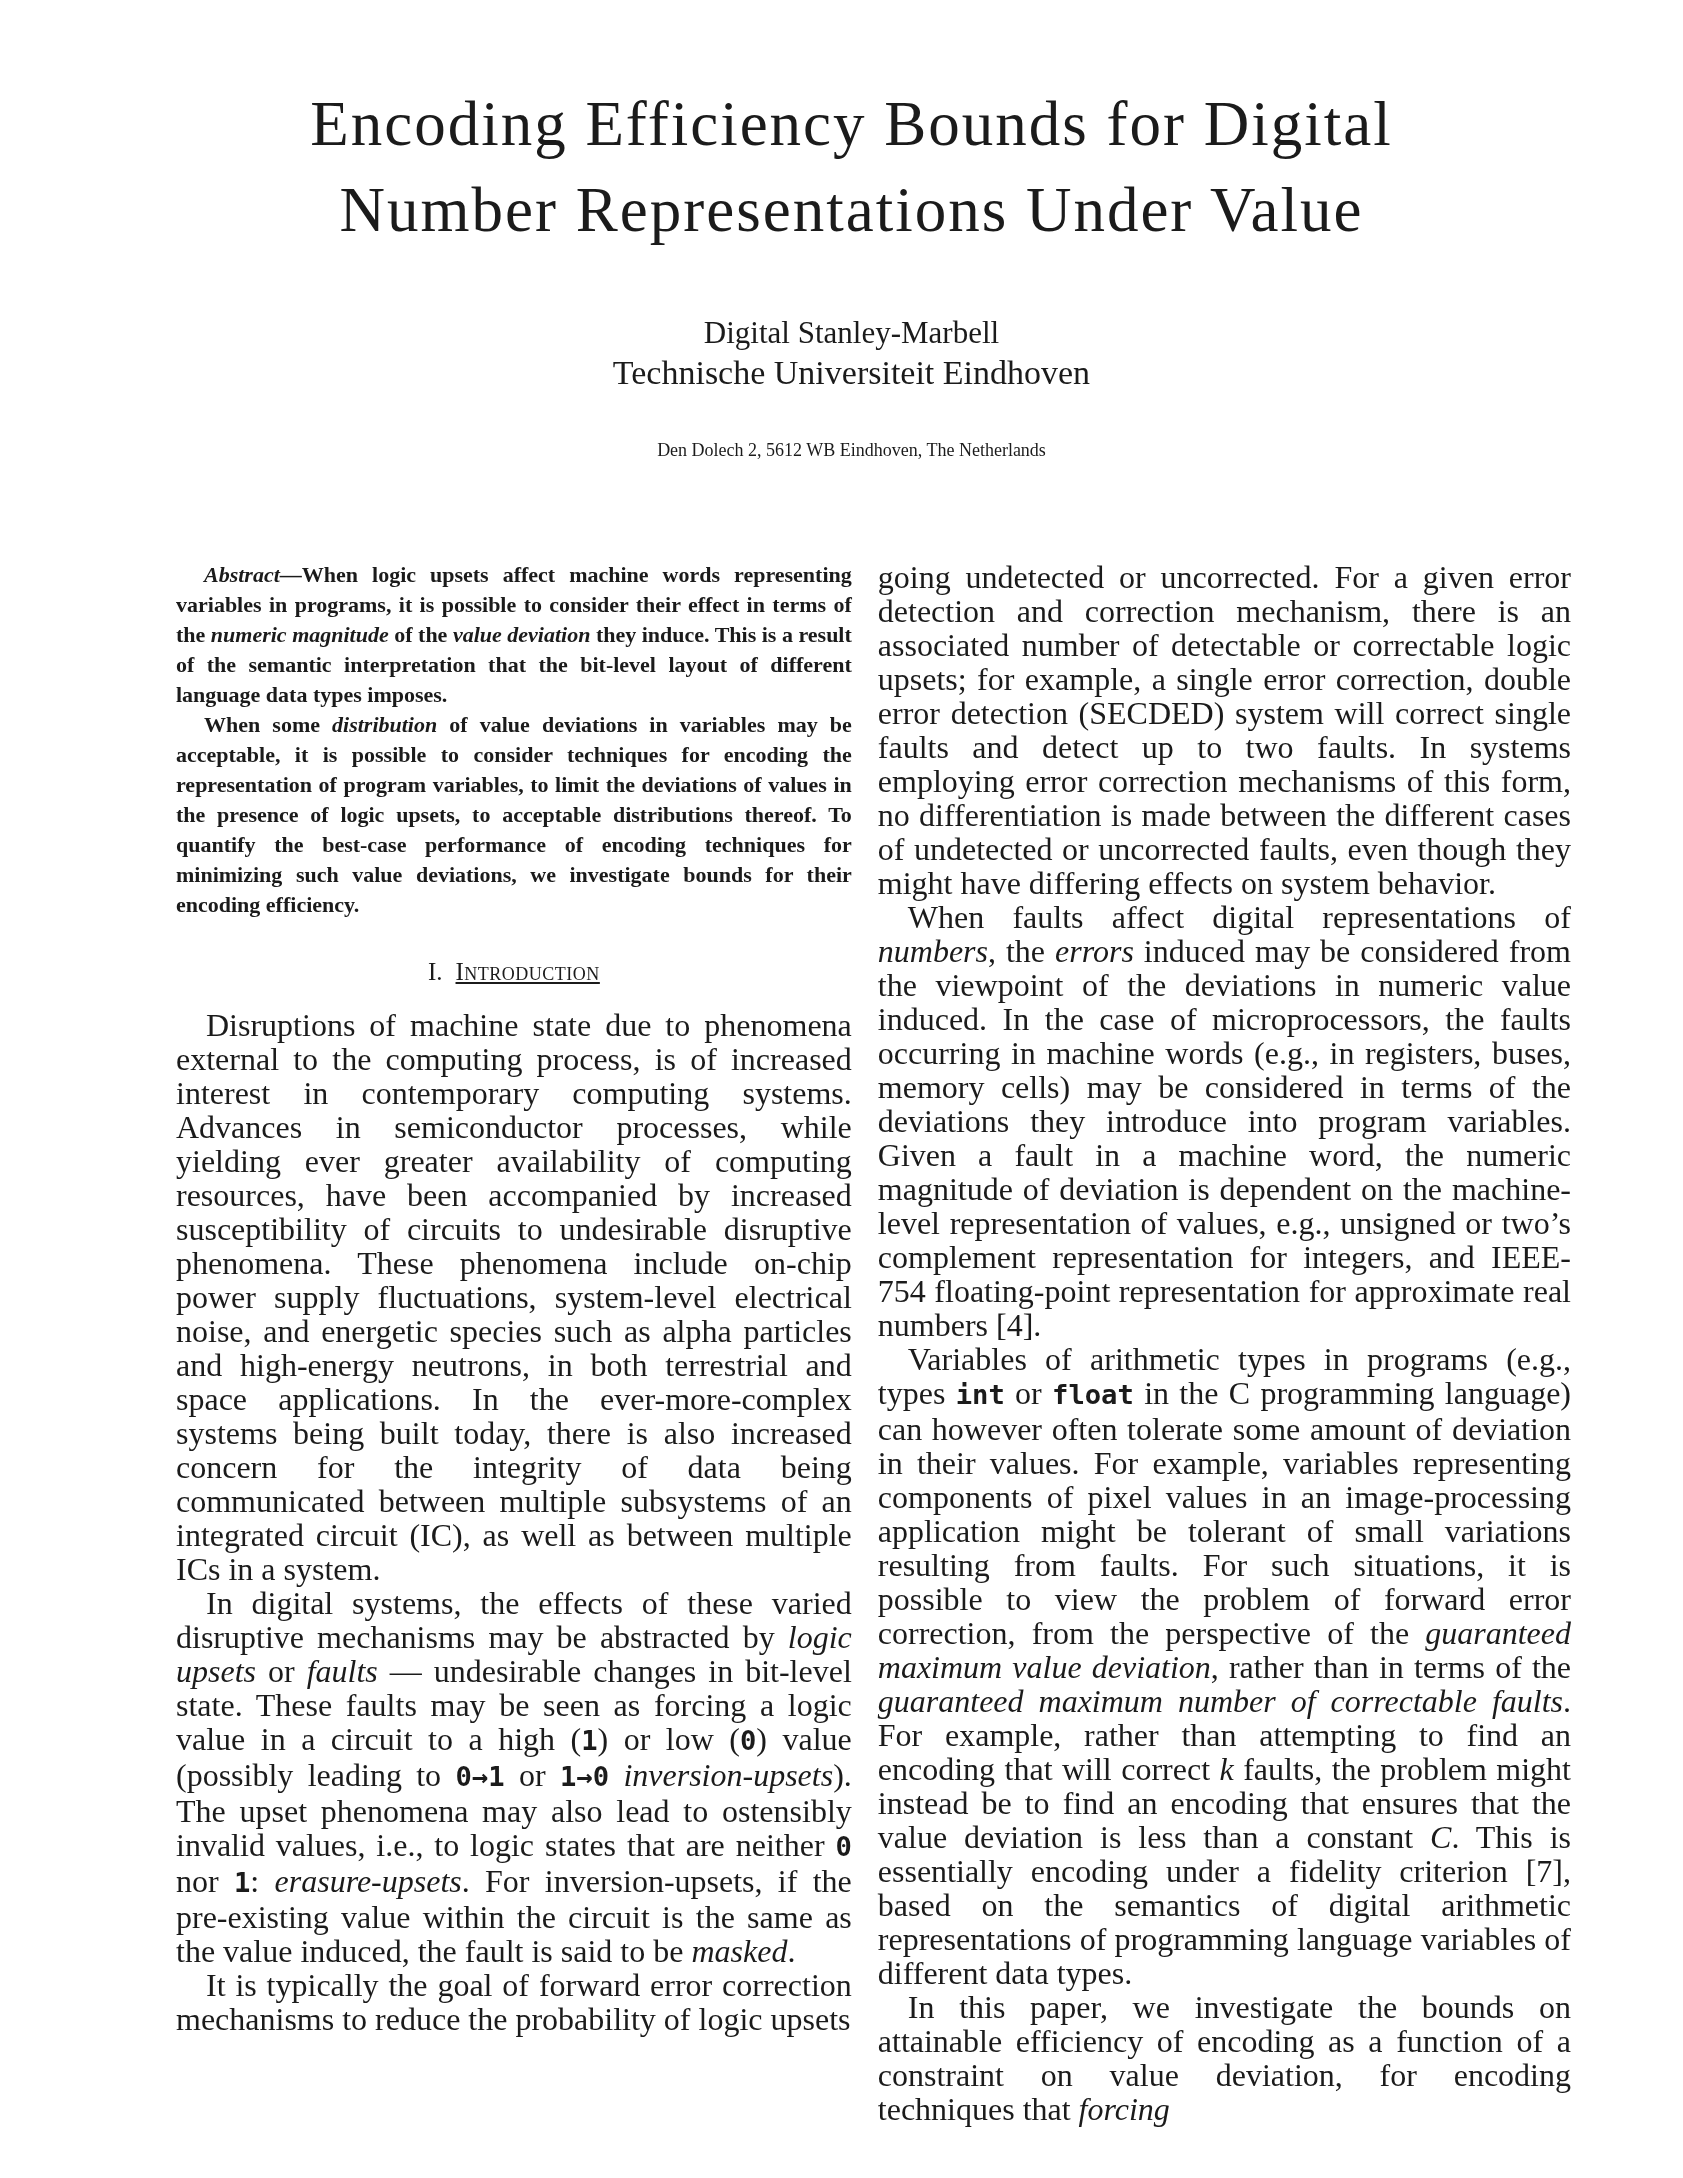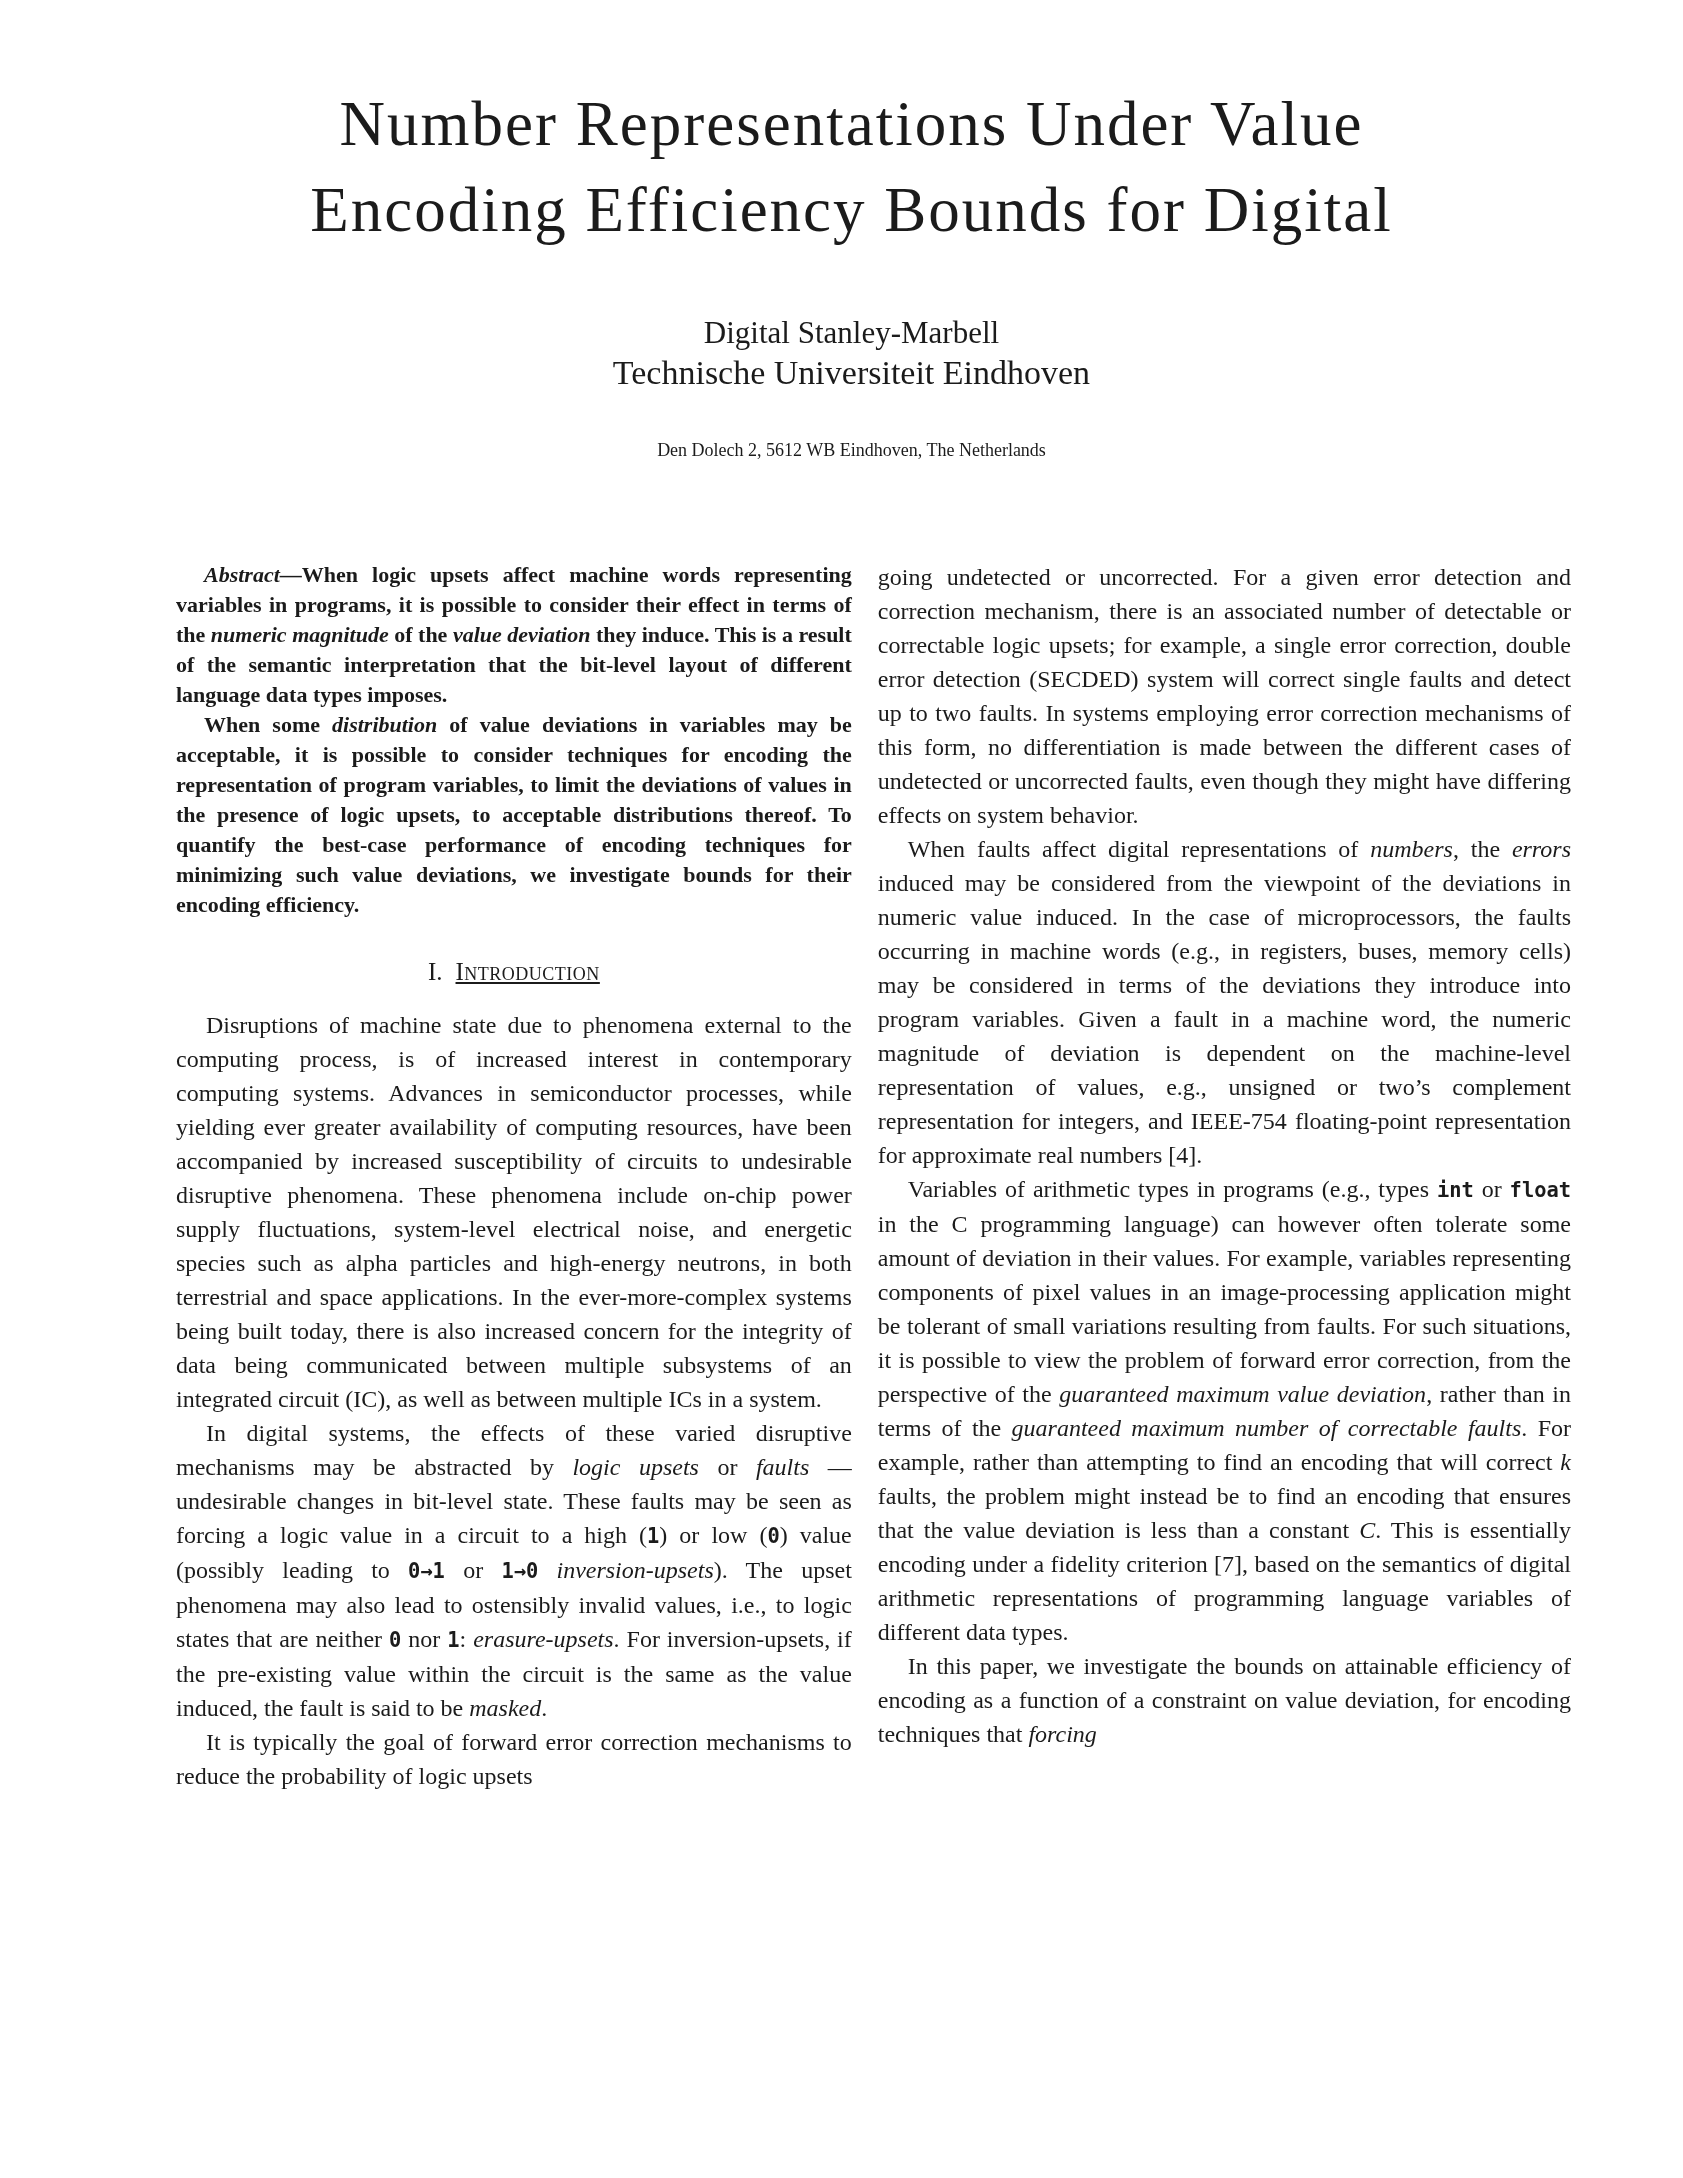--- a/index.html
+++ b/index.html
@@ -31,21 +31,21 @@
   .col-left { width: 698px; margin-left: 44px; }
   .col-right { width: 716px; }
   p { margin: 0; }
   .abstract-par {
     font-size: 22px;
     line-height: 30px;
     font-weight: bold;
     text-indent: 28px;
   }
   .body-par {
-    font-size: 24px;
+    font-size: 32px;
     line-height: 34px;
     text-indent: 30px;
   }
   .no-indent { text-indent: 0; }
   .section-heading {
     font-size: 25px;
     font-weight: normal;
     text-align: center;
     text-indent: 0;
     margin: 38px 0 22px 0;
@@ -54,22 +54,22 @@
   .sc { font-variant: small-caps; letter-spacing: 0.5px; text-decoration: underline; }
   .i { font-style: italic; }
   .m { font-family: "DejaVu Sans Mono", monospace; font-size: 0.85em; font-weight: bold; }
 </style>
 </head>
 <body>
 
 <div class="page">
 
   <div class="title-block">
+    <div class="title-line">Encoding Efficiency Bounds for Digital</div>
     <div class="title-line">Number Representations Under Value</div>
-    <div class="title-line">Encoding Efficiency Bounds for Digital</div>
   </div>
 
   <div class="author-block">
     <div class="author-name">Digital Stanley-Marbell</div>
     <div class="author-affiliation">Technische Universiteit Eindhoven</div>
     <div class="author-address">Den Dolech 2, 5612 WB Eindhoven, The Netherlands</div>
   </div>
 
   <div class="columns">
 

